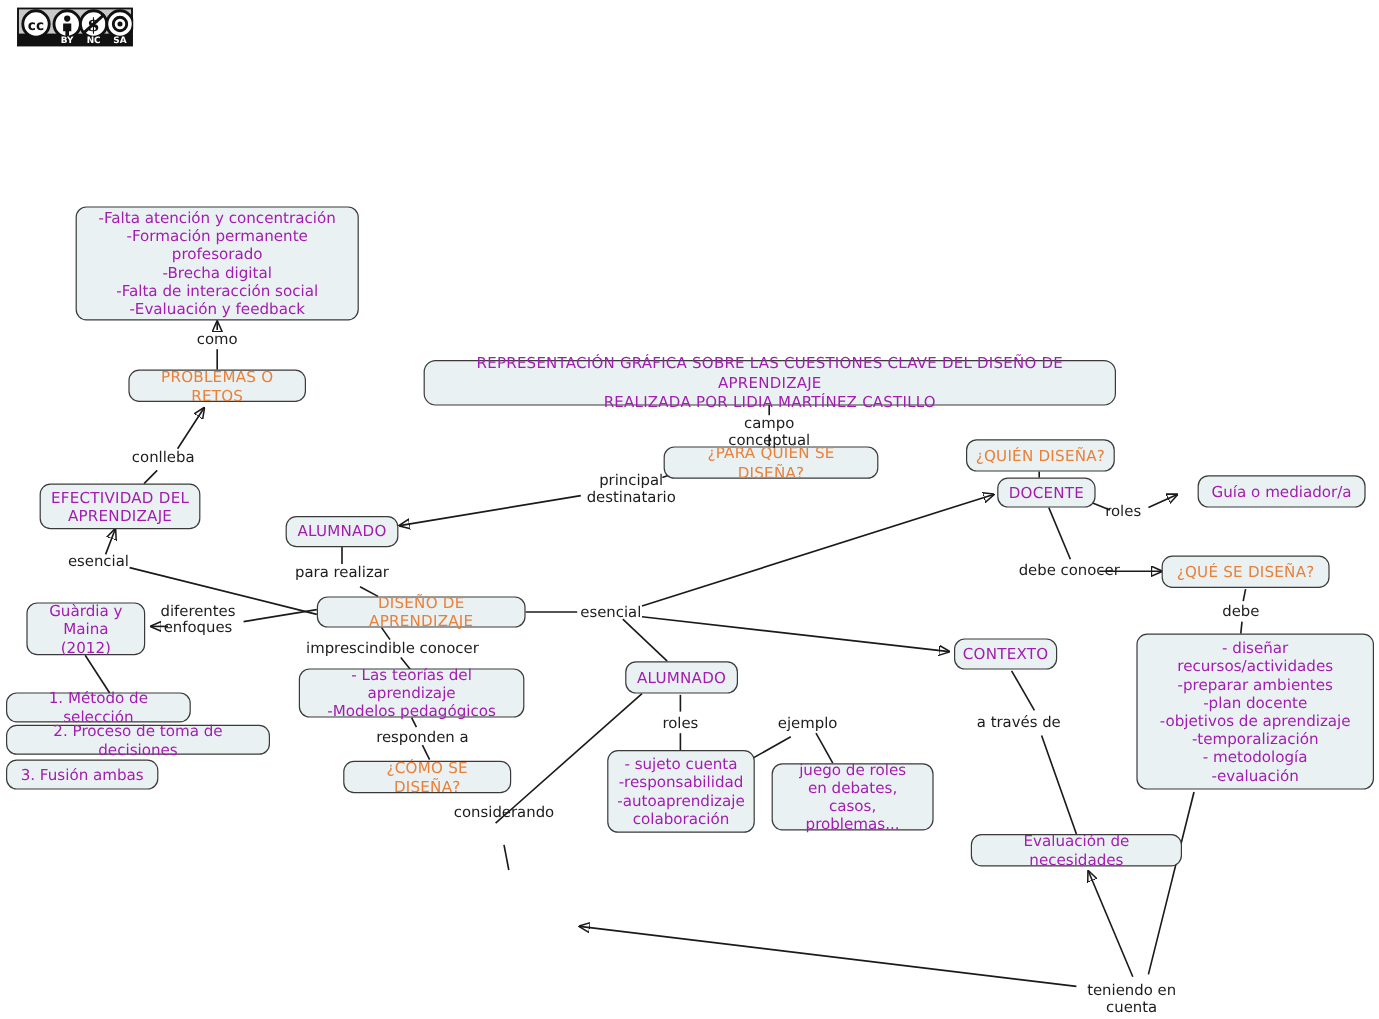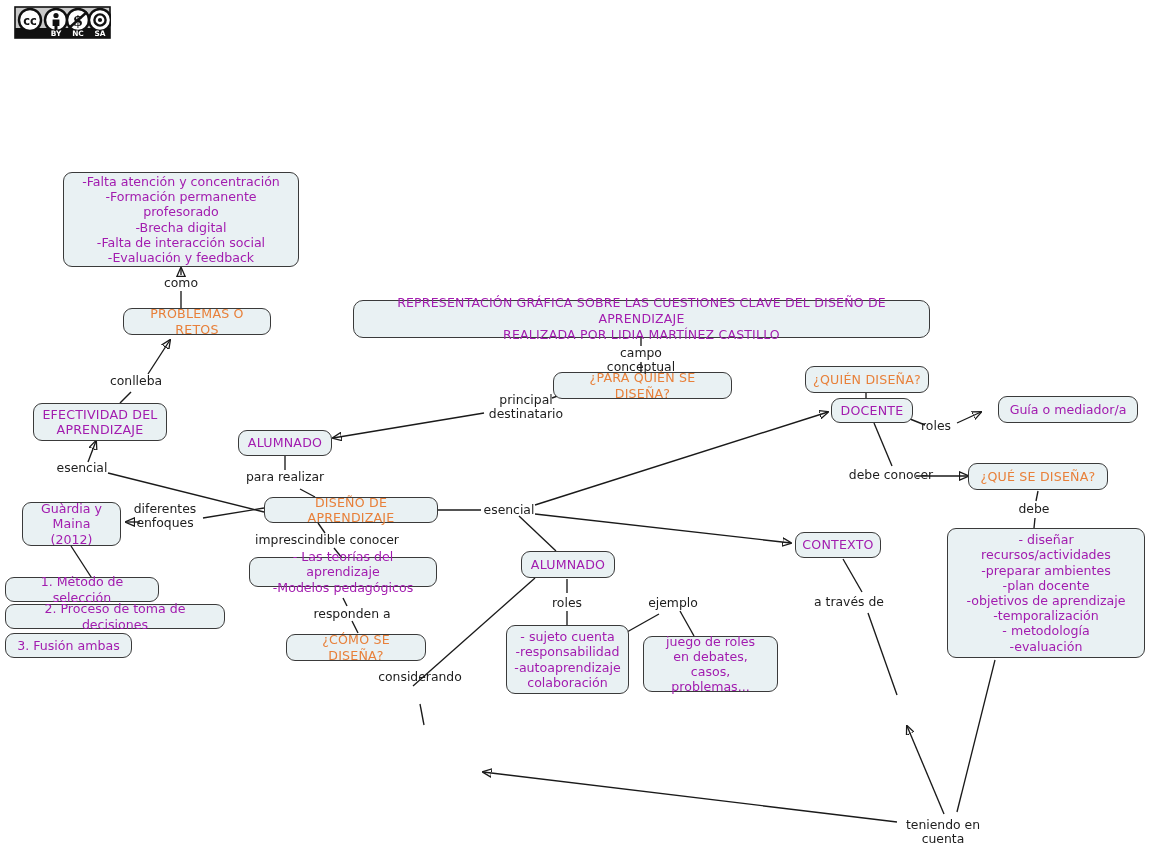--- a/index.html
+++ b/index.html
@@ -174,21 +174,21 @@
      intereses --&gt;
     <line x1="897" y1="822" x2="483" y2="772" marker-end="url(#arrow)"></line>
   </svg>
 
   <div class="node" style="left:63px;top:172px;width:236px;height:95px;">-Falta atención y concentración
 -Formación permanente profesorado
 -Brecha digital
 -Falta de interacción social
 -Evaluación y feedback</div>
 
-  <div class="node orange caps" style="left:107px;top:308px;width:148px;height:27px;margin-left:16px;">PROBLEMAS O RETOS</div>
+  <div class="node orange caps" style="left:107px;top:308px;width:148px;height:27px;">PROBLEMAS O RETOS</div>
 
   <div class="node caps" style="left:33px;top:403px;width:134px;height:38px;">EFECTIVIDAD DEL
 APRENDIZAJE</div>
 
   <div class="node" style="left:22px;top:502px;width:99px;height:44px;">Guàrdia y
 Maina (2012)</div>
 
   <div class="node" style="left:5px;top:577px;width:154px;height:25px;">1. Método de selección</div>
 
   <div class="node" style="left:5px;top:604px;width:220px;height:25px;">2. Proceso de toma de decisiones</div>
@@ -197,21 +197,21 @@
 
   <div class="node title caps" style="left:353px;top:300px;width:577px;height:38px;">REPRESENTACIÓN GRÁFICA SOBRE LAS CUESTIONES CLAVE DEL DISEÑO DE APRENDIZAJE
 REALIZADA POR LIDIA MARTÍNEZ CASTILLO</div>
 
   <div class="node orange caps" style="left:553px;top:372px;width:179px;height:27px;">¿PARA QUIÉN SE DISEÑA?</div>
 
   <div class="node caps" style="left:238px;top:430px;width:94px;height:26px;">ALUMNADO</div>
 
   <div class="node orange caps" style="left:264px;top:497px;width:174px;height:26px;">DISEÑO DE APRENDIZAJE</div>
 
-  <div class="node" style="left:249px;top:557px;width:188px;height:30px;">- Las teorías del aprendizaje
+  <div class="node" style="left:249px;top:557px;width:188px;height:41px;">- Las teorías del aprendizaje
 -Modelos pedagógicos</div>
 
   <div class="node orange caps" style="left:286px;top:634px;width:140px;height:27px;">¿CÓMO SE DISEÑA?</div>
 
   <div class="node caps" style="left:521px;top:551px;width:94px;height:27px;">ALUMNADO</div>
 
   <div class="node" style="left:506px;top:625px;width:123px;height:69px;">- sujeto cuenta
 -responsabilidad
 -autoaprendizaje
 colaboración</div>
@@ -232,20 +232,21 @@
   <div class="node" style="left:947px;top:528px;width:198px;height:130px;">- diseñar recursos/actividades
 -preparar ambientes
 -plan docente
 -objetivos de aprendizaje
 -temporalización
 - metodología
 -evaluación</div>
 
   <div class="node caps" style="left:795px;top:532px;width:86px;height:26px;">CONTEXTO</div>
 
+  <div class="node" style="left:809px;top:695px;width:176px;height:27px;">Evaluación de necesidades</div>
 
   <div class="elabel" style="left:155px;top:276px;width:52px;">como</div>
 
   <div class="elabel" style="left:104px;top:374px;width:64px;">conlleba</div>
 
   <div class="elabel" style="left:52px;top:461px;width:60px;">esencial</div>
 
   <div class="elabel" style="left:128px;top:502px;width:74px;">diferentes
 enfoques</div>
 

